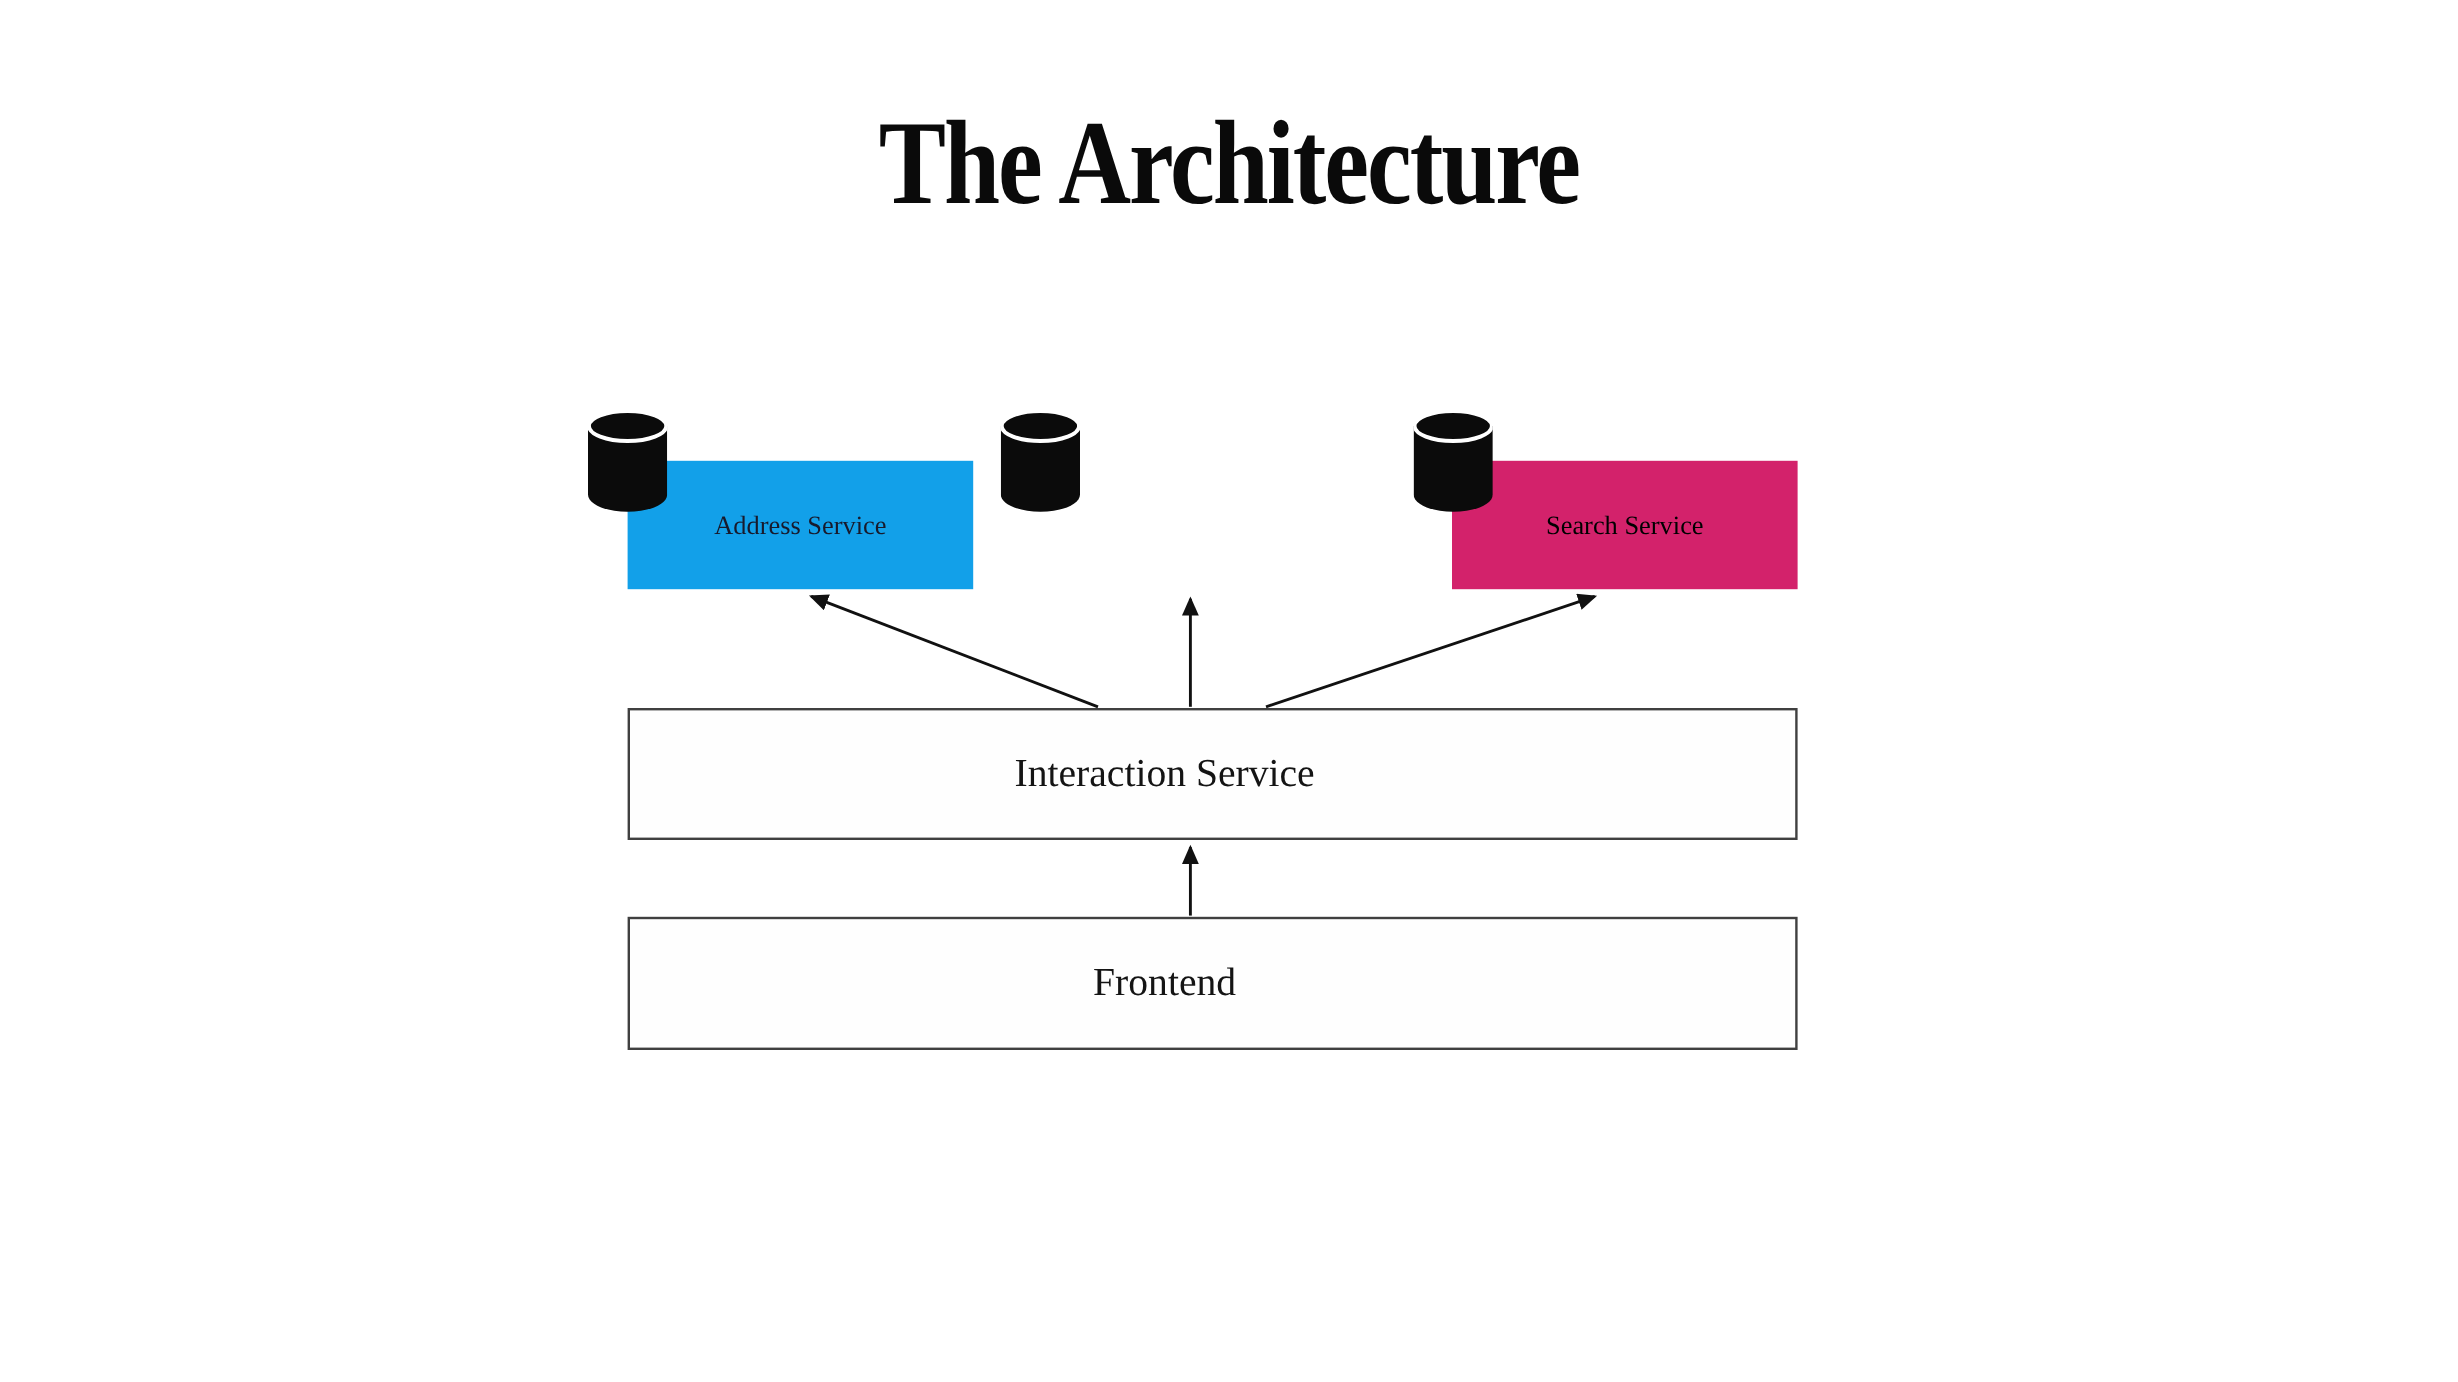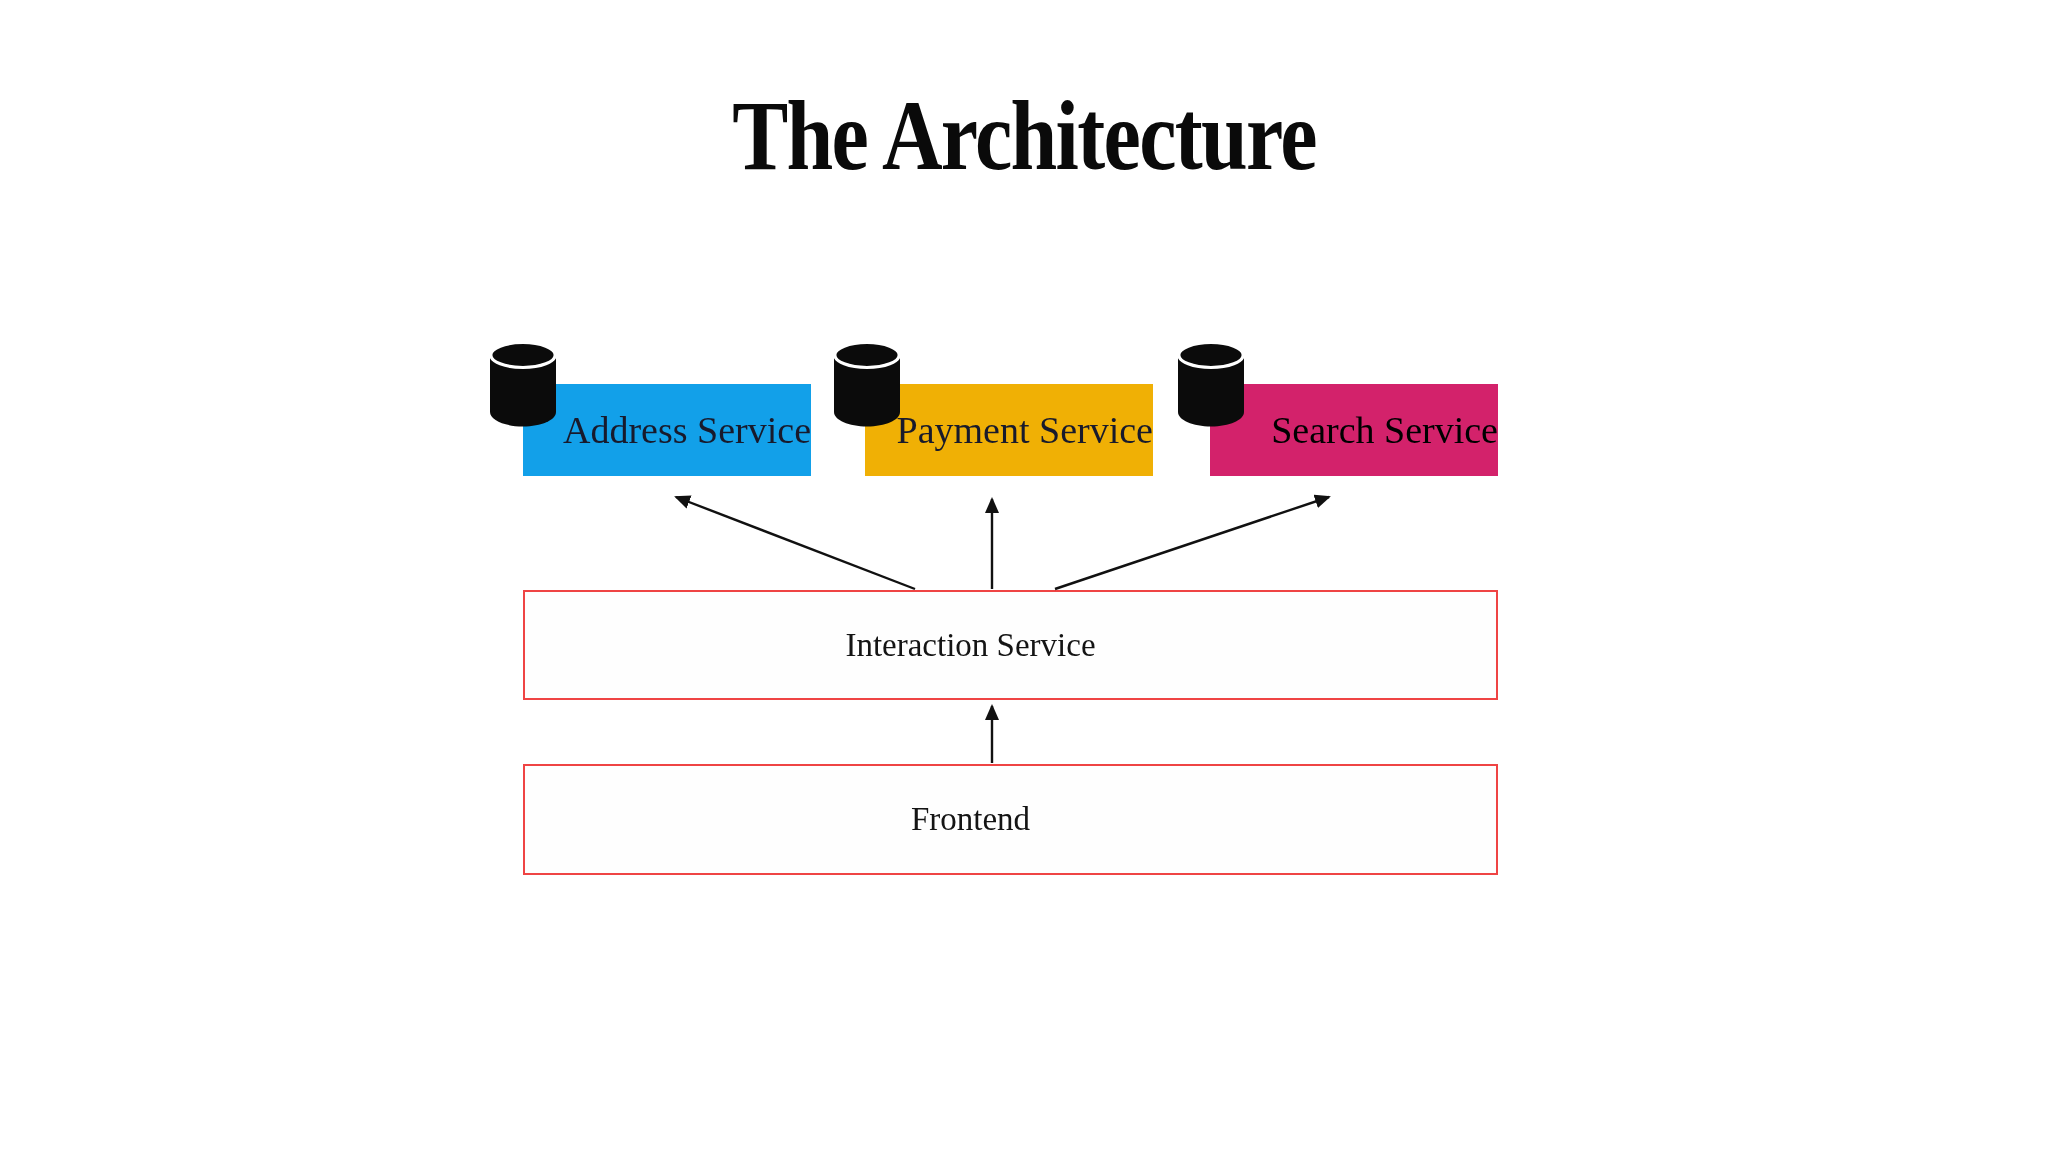--- a/index.html
+++ b/index.html
@@ -13,34 +13,34 @@
   }
   .title{
     position:absolute;top:78px;left:0;width:100%;
     margin:0;text-align:center;
     font-size:100px;font-weight:bold;letter-spacing:-2px;
     color:#0a0a0a;
     transform:scaleX(0.84);transform-origin:50% 50%;
     white-space:nowrap;
   }
   .card{
-    position:absolute;top:384px;width:288px;height:92px;
-    display:flex;align-items:center;justify-content:flex-end;
-    font-size:38px;line-height:1;z-index:2;
+    position:absolute;top:384px;width:288px;height:107px;
+    display:flex;align-items:center;justify-content:center;
+    font-size:22px;line-height:1;z-index:2;
   }
   .card-0{left:523px}
   .card-1{left:865px}
   .card-2{left:1210px}
   .db{position:absolute;top:341px;width:66px;height:86px;z-index:3;}
   .db-0{left:490px}
   .db-1{left:834px}
   .db-2{left:1178px}
   .wbox{
     position:absolute;left:523px;width:975px;
-    background:#fefefe;border:2px solid #ef4444;box-sizing:border-box;
+    background:#fefefe;border:2px solid #404040;box-sizing:border-box;
     display:flex;align-items:center;justify-content:center;
     font-size:33px;color:#141414;z-index:2;
   }
   .interaction{top:590px;height:110px}
   .frontend{top:764px;height:111px}
   .wbox .lbl{transform:translateX(-40px);line-height:1;}
   .arrows{position:absolute;left:0;top:0;width:2048px;height:1152px;z-index:4;pointer-events:none;}
   .arrows line{stroke:var(--arrow);stroke-width:2.4px;}
   .head{fill:var(--arrow);}
   .cyl-body{fill:#0b0b0b;}
@@ -61,23 +61,20 @@
     </defs>
     <line x1="915" y1="589" x2="676" y2="497" marker-end="url(#ah)"></line>
     <line x1="992" y1="589" x2="992" y2="499" marker-end="url(#ah)"></line>
     <line x1="1055" y1="589" x2="1329" y2="497" marker-end="url(#ah)"></line>
     <line x1="992" y1="763" x2="992" y2="706" marker-end="url(#ah)"></line>
   </svg>
 
   <div class="card card-0" style="background: rgb(18, 160, 233); color: rgb(24, 26, 44);">
     <span class="card-lbl">Address Service</span>
   </div>
-  <div class="card card-1" style="background: rgb(240, 176, 5); color: rgb(24, 26, 44);">
-    <span class="card-lbl">Payment Service</span>
-  </div>
   <div class="card card-2" style="background: rgb(211, 34, 107); color: #000000;">
     <span class="card-lbl">Search Service</span>
   </div>
 
   <svg class="db db-0" viewBox="0 0 66 86" xmlns="http://www.w3.org/2000/svg">
     <path class="cyl-body" d="M0 14 V71 C0 79 14.8 85.5 33 85.5 C51.2 85.5 66 79 66 71 V14 Z"></path>
     <ellipse class="cyl-cap" cx="33" cy="14" rx="32.2" ry="12.5"></ellipse>
   </svg>
   <svg class="db db-1" viewBox="0 0 66 86" xmlns="http://www.w3.org/2000/svg">
     <path class="cyl-body" d="M0 14 V71 C0 79 14.8 85.5 33 85.5 C51.2 85.5 66 79 66 71 V14 Z"></path>

